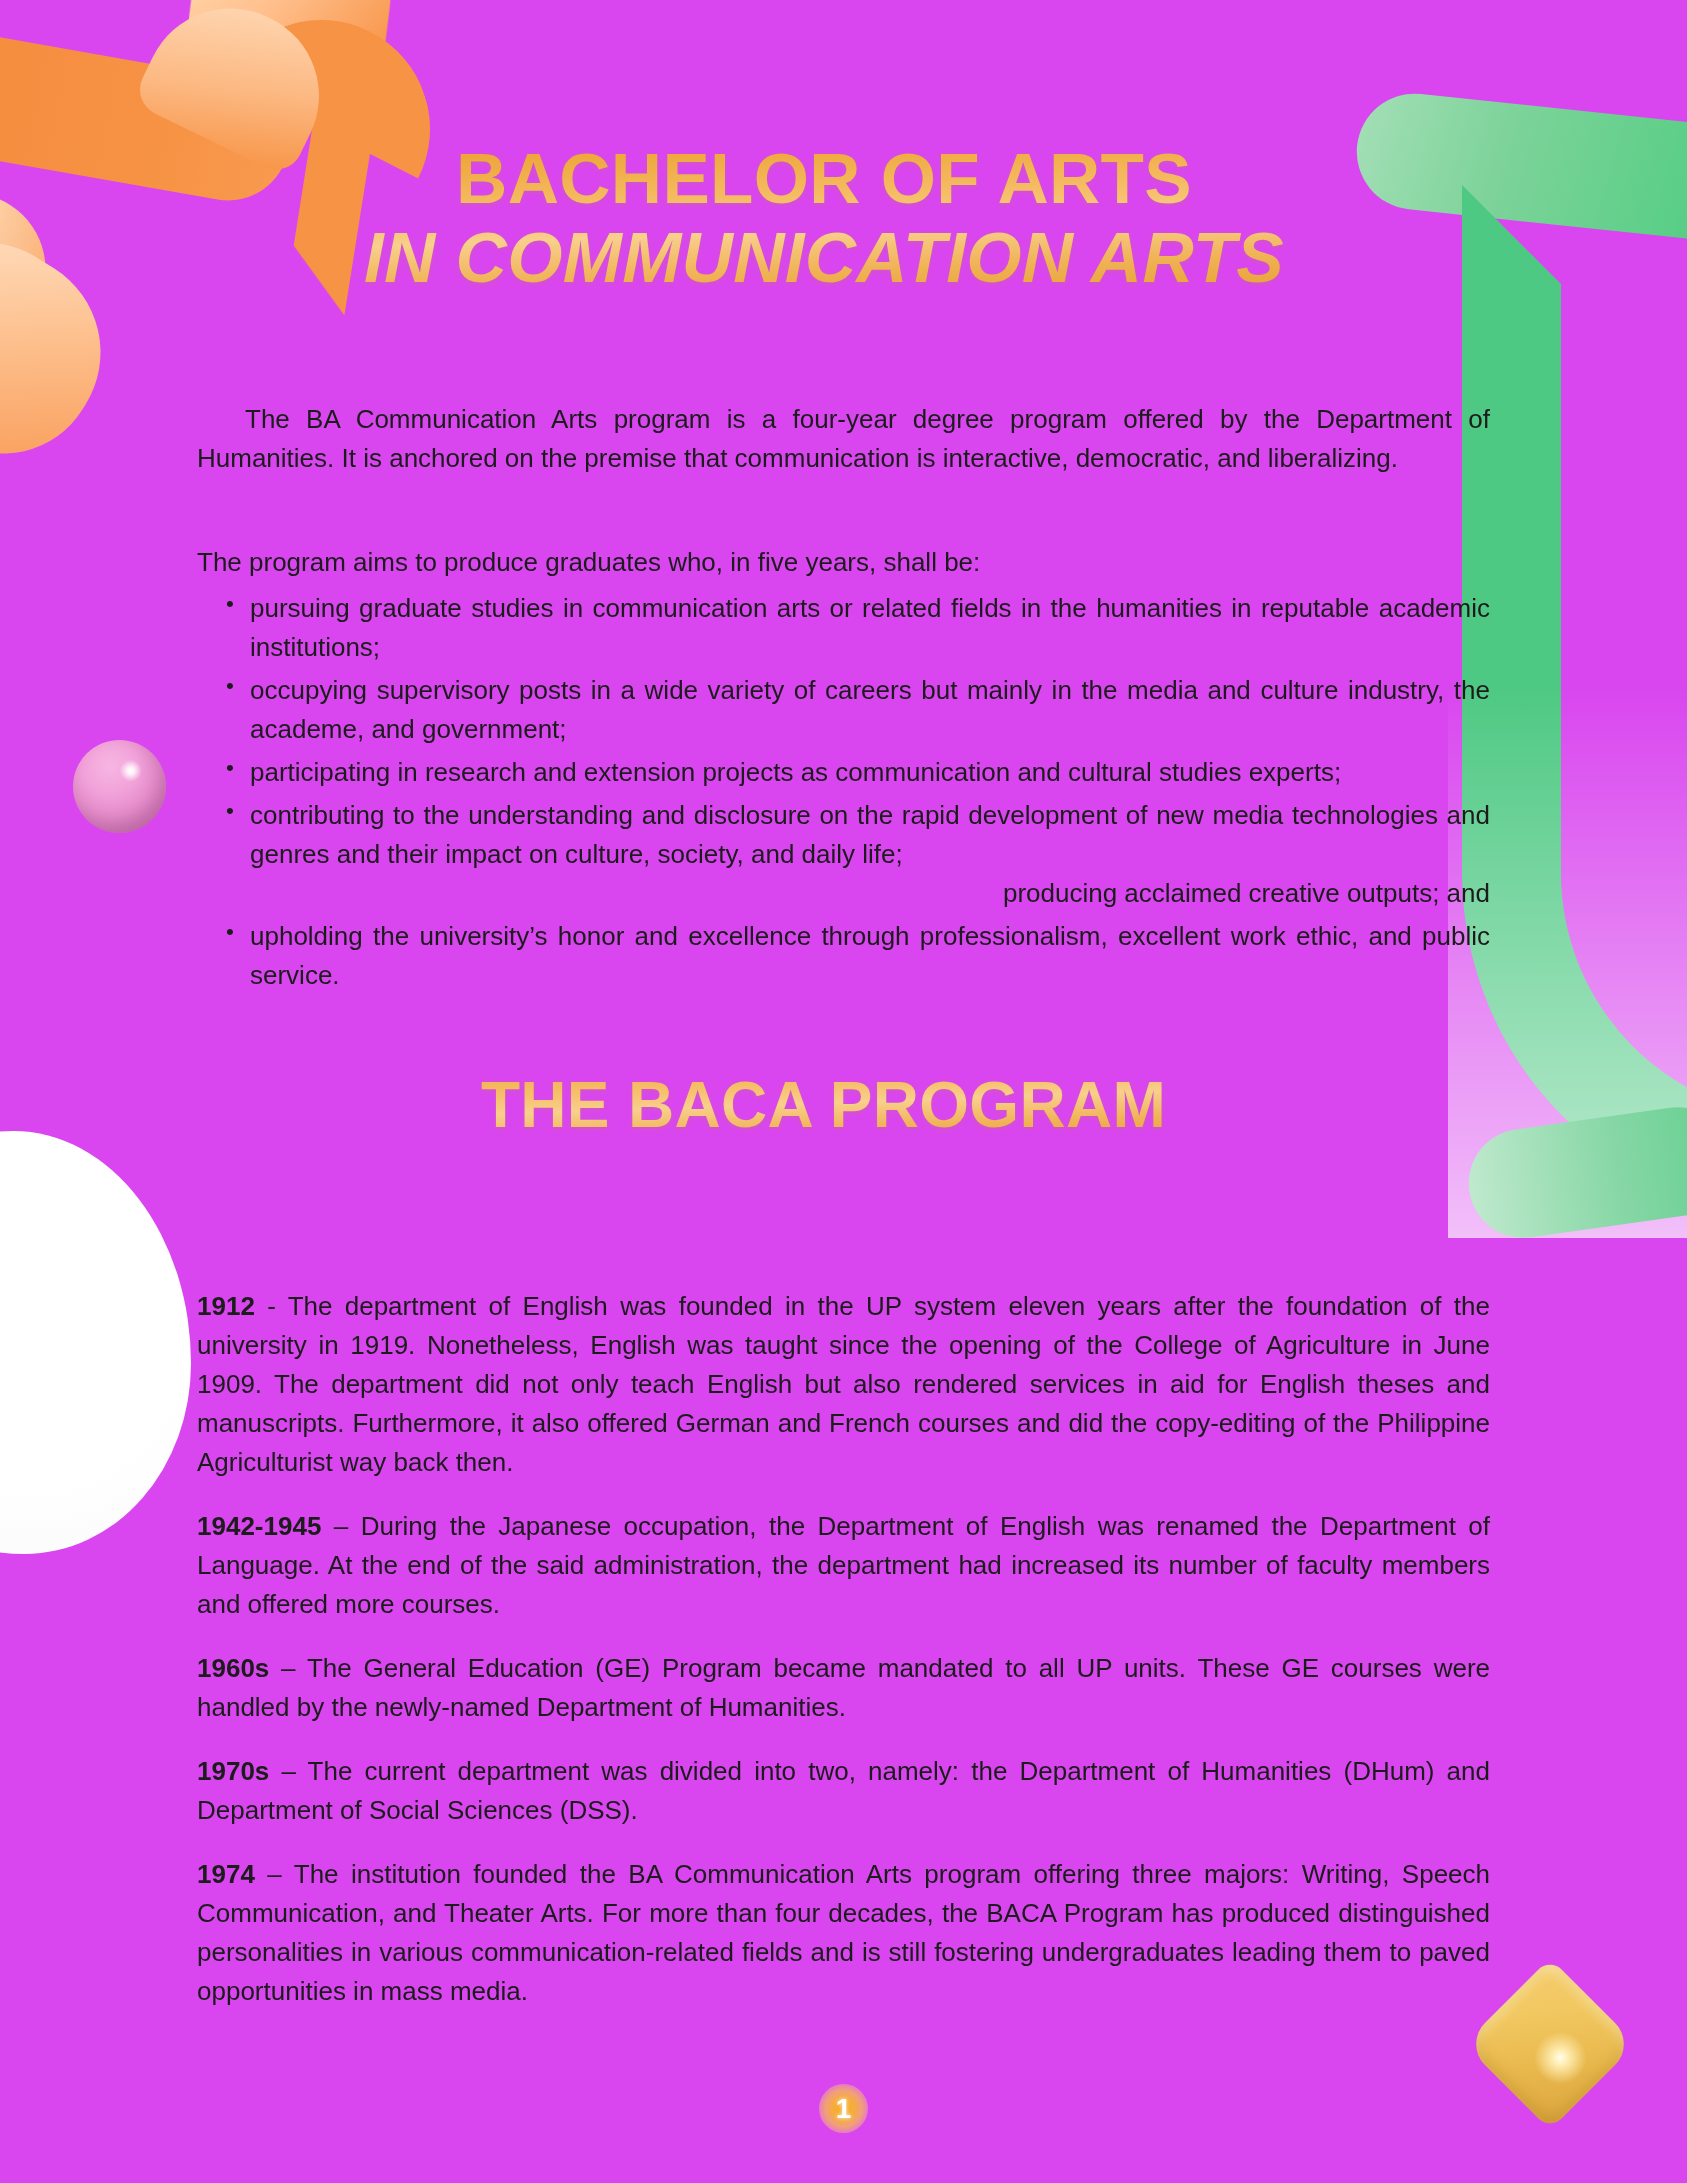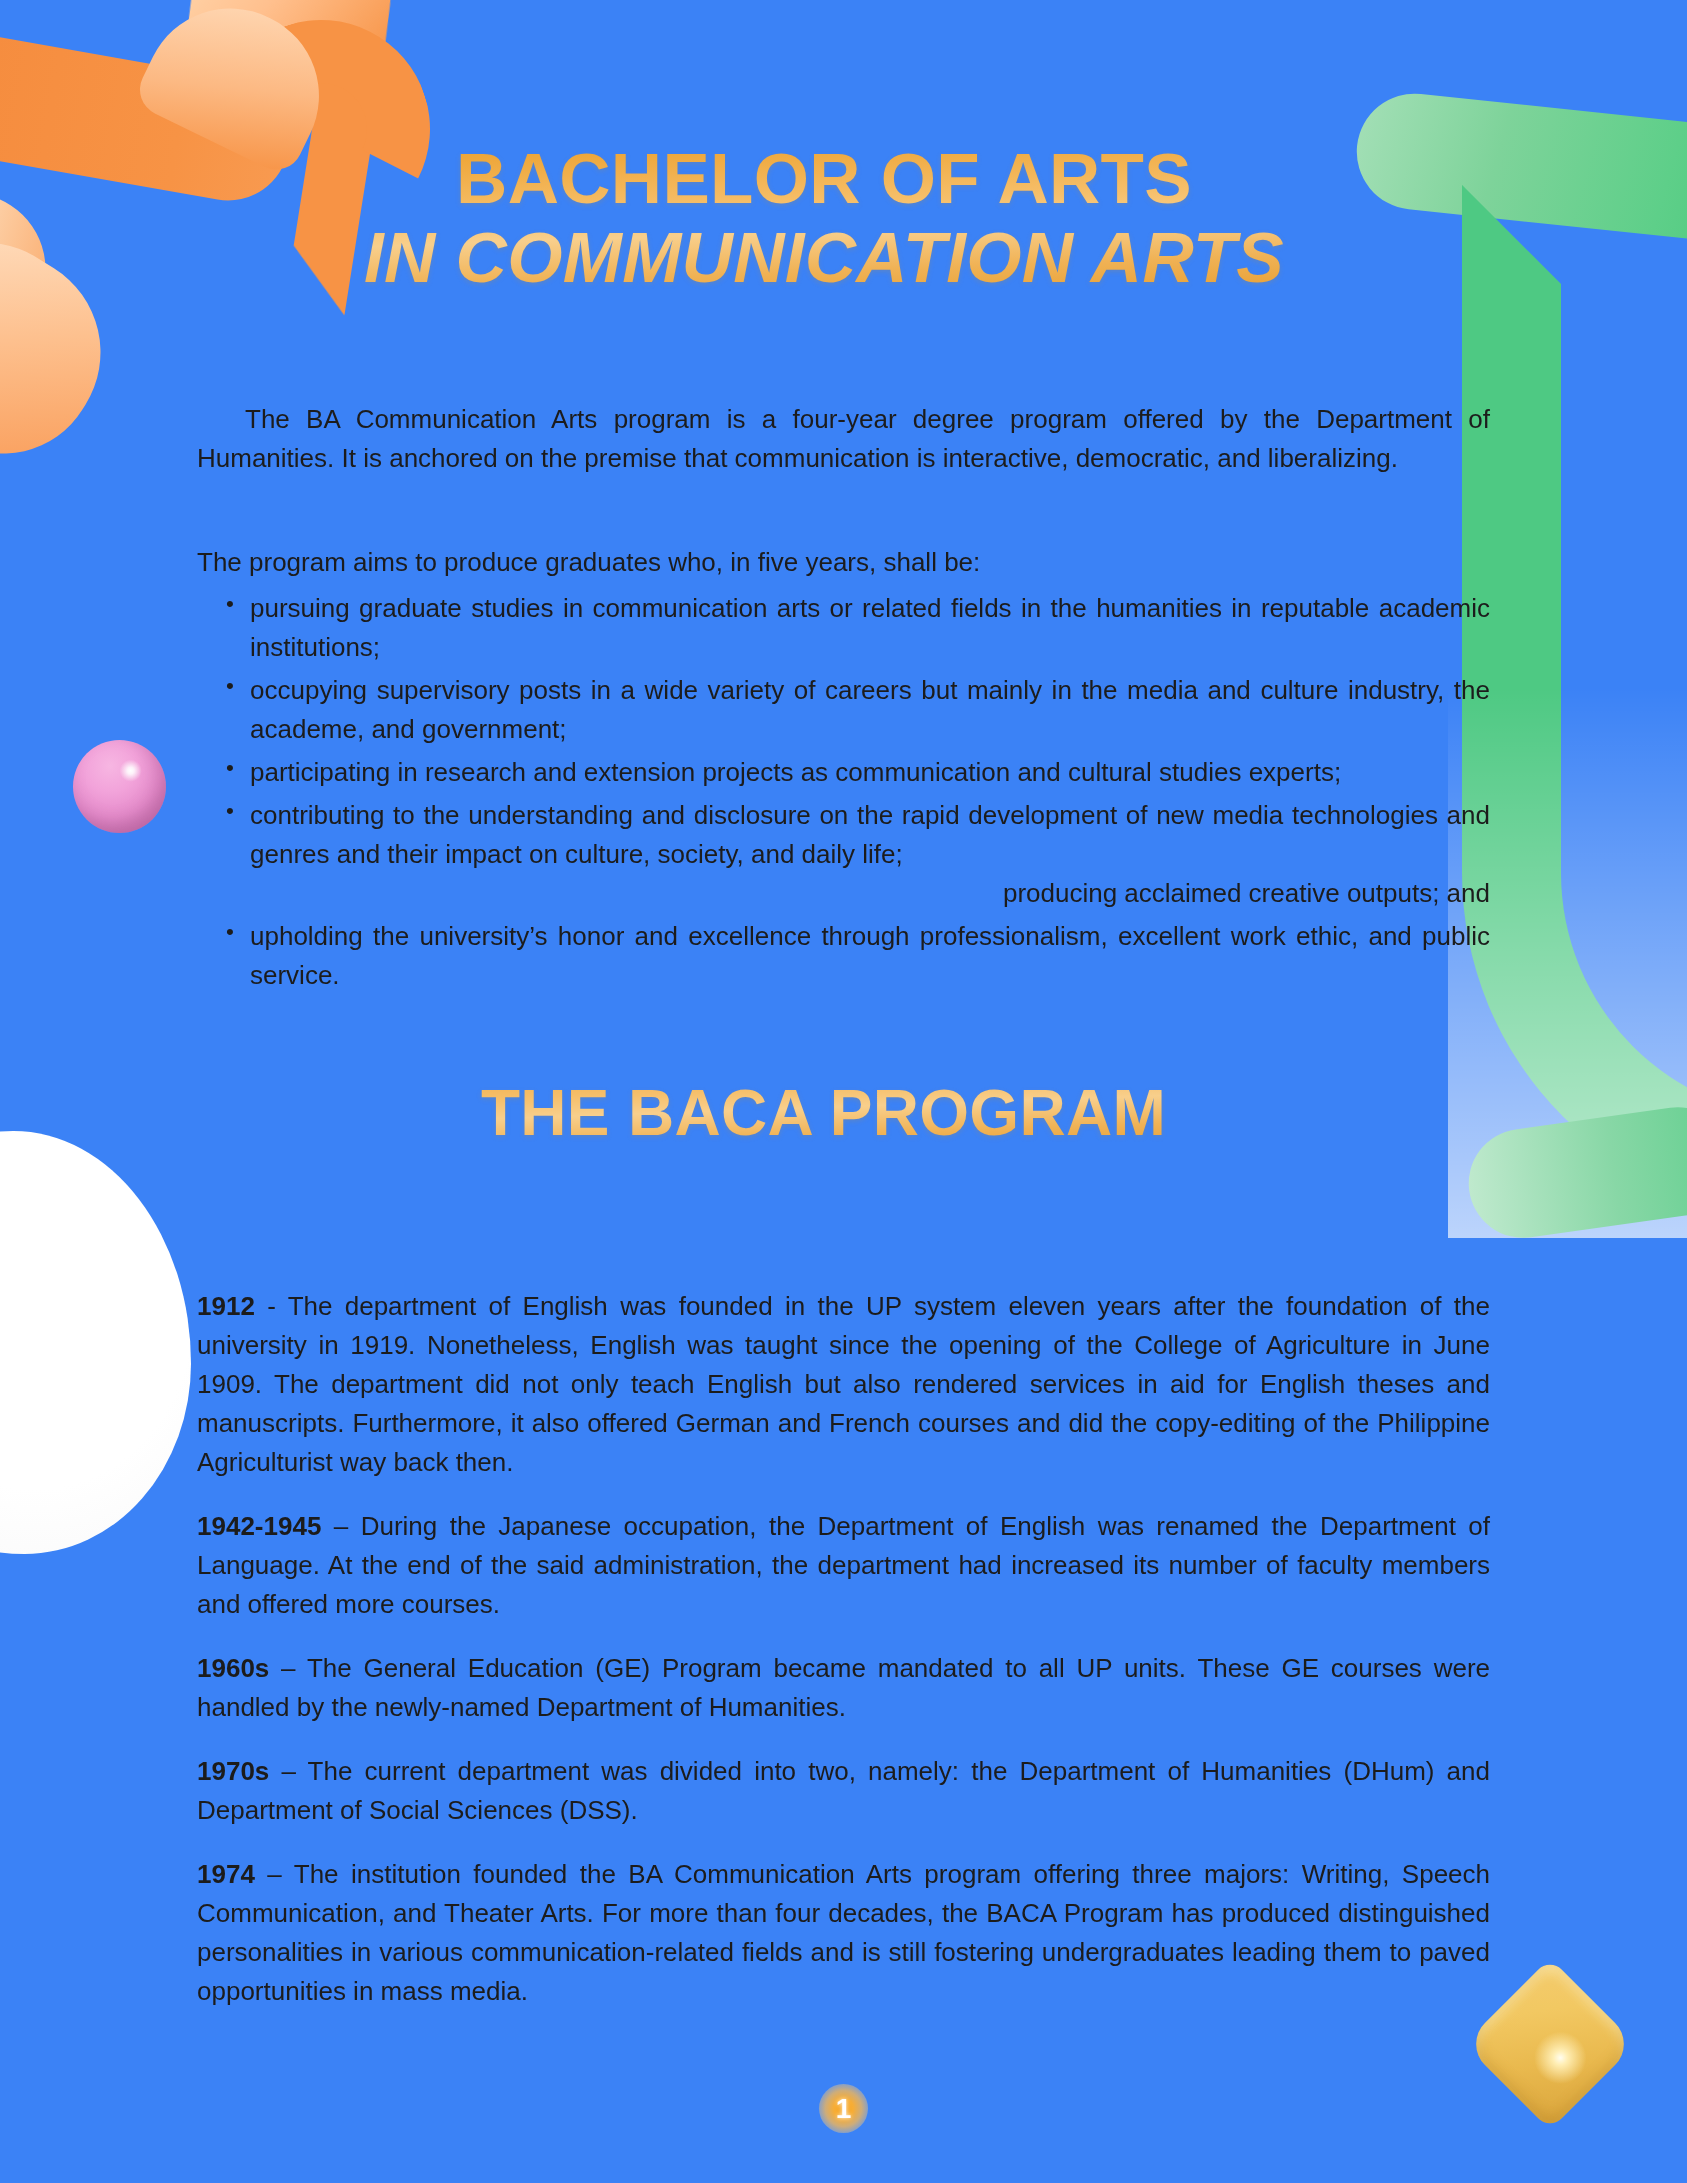--- a/index.html
+++ b/index.html
@@ -9,21 +9,21 @@
     height: 2183px;
     background: #f4f4f4;
     font-family: "Liberation Sans", sans-serif;
     overflow: hidden;
   }
 
   #page {
     position: relative;
     width: 1687px;
     height: 2183px;
-    background: #3b82f6;
+    background: #d946ef;
     overflow: hidden;
   }
 
   
   .deco { position: absolute; pointer-events: none; }
 
   
   .ribbon-orange-top {
     top: -99px;
     left: -218px;
@@ -207,21 +207,21 @@
   }
   #title-main .line2 { display: block; margin-top: 6.6px; font-style: italic; }
 
   #title-history {
     position: absolute;
     left: 165px;
     top: 1052px;
     width: 1317px;
     font-size: 64px;
   }
-  #title-history .line2 { display: block; margin-top: 29px; }
+  #title-history .line2 { display: block; margin-top: 21px; }
 
   .body-col {
     position: absolute;
     left: 197px;
     width: 1293px;
     color: #1c1c1c;
     font-size: 26px;
     line-height: 1.50;
     text-align: justify;
     -webkit-hyphens: none;

